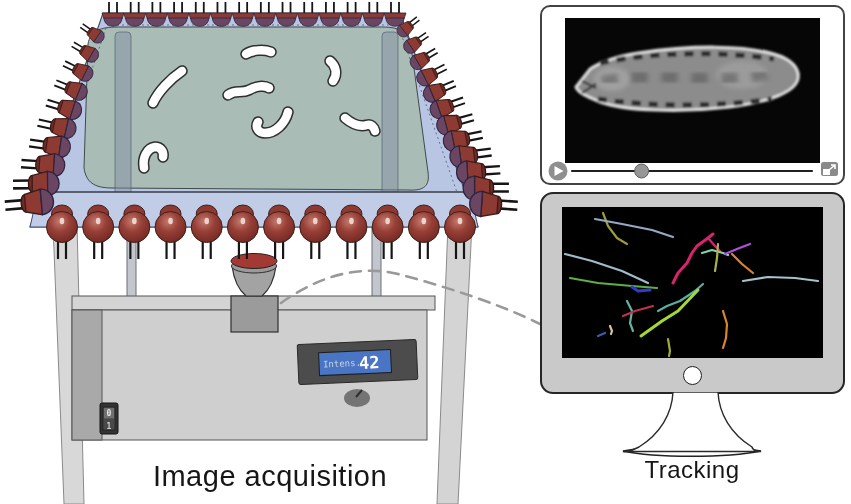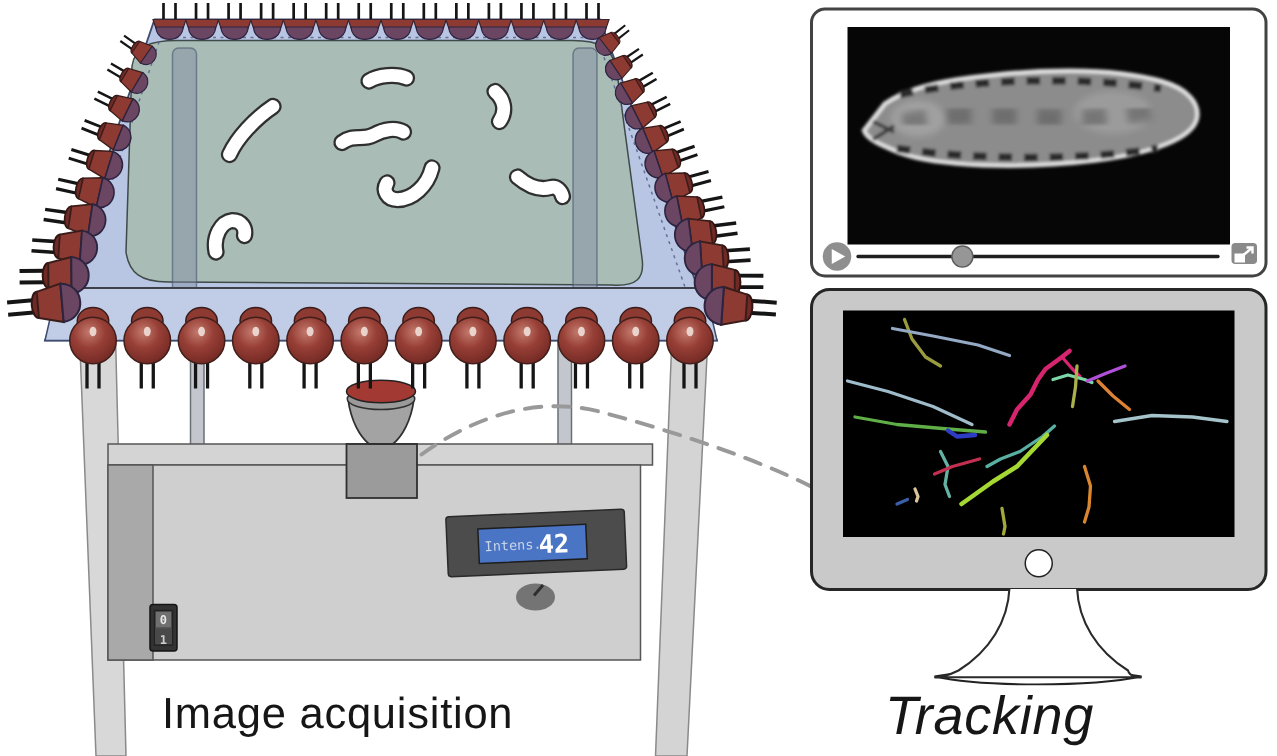--- a/index.html
+++ b/index.html
@@ -1,21 +1,21 @@
 <!DOCTYPE html>
 <html><head>
 <meta charset="utf-8">
 <style>
   html,body{margin:0;padding:0;background:#ffffff;}
   #stage{position:relative;width:851px;height:504px;overflow:hidden;background:#fff;
          font-family:"Liberation Sans",sans-serif;}
   svg text{font-family:"DejaVu Sans Mono",monospace;}
-  .caption{position:absolute;color:#161616;letter-spacing:.5px;}
+  .caption{position:absolute;color:#161616;text-align:center;letter-spacing:.5px;}
   #cap-left{left:108px;top:460px;width:324px;font-size:29px;}
-  #cap-right{left:590px;top:456px;width:204px;font-size:36px;font-style:italic;}
+  #cap-right{left:590px;top:456px;width:204px;font-size:24px;}
   #player{position:absolute;left:540px;top:5px;width:301px;height:176px;background:#fff;
           border:2px solid #434343;border-radius:10px;}
   #monitor{position:absolute;left:540px;top:192px;width:301px;height:198px;background:#c9c9c9;
            border:2.5px solid #262626;border-radius:13px;}
   #track-screen{position:absolute;left:20px;top:13px;width:261px;height:151px;background:#000;}
   #monitor-btn{position:absolute;left:141px;top:172px;width:17px;height:17px;border-radius:50%;
                background:#fff;border:1.6px solid #222;}
   #stand{position:absolute;left:615px;top:392px;}
   .abs{position:absolute;}
 </style>

